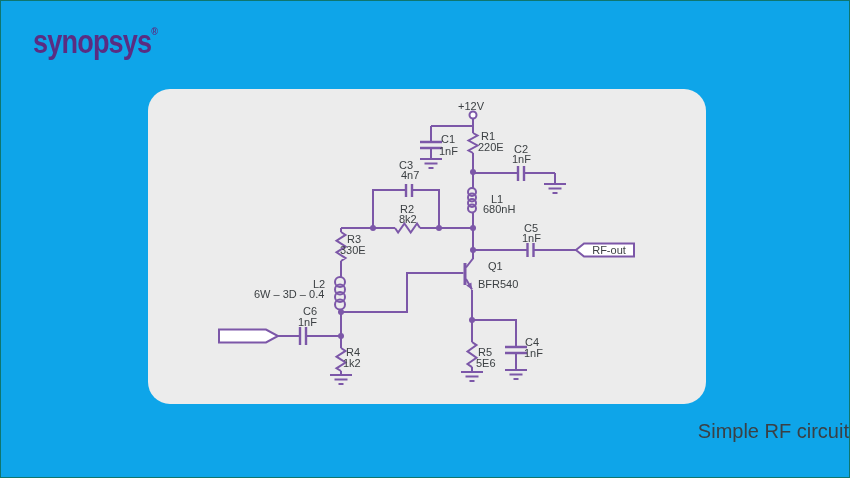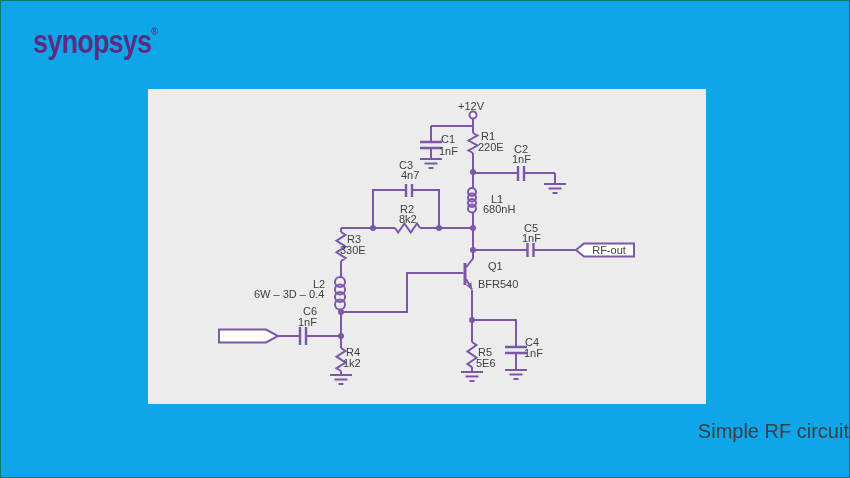--- a/index.html
+++ b/index.html
@@ -12,20 +12,21 @@
   .logo{
     position:absolute; left:32px; top:22px;
     font-size:33px; font-weight:bold; letter-spacing:-1px;
     color:var(--brand); transform:scaleX(.82); transform-origin:0 50%;
     white-space:nowrap;
   }
   .logo sup{font-size:11px; font-weight:bold; vertical-align:18px; letter-spacing:0;}
   .panel{
     position:absolute; left:147px; top:88px; width:558px; height:315px;
     background:var(--panel);
+    border-radius:22px;
   }
   .caption{
     position:absolute; left:0; top:419px; width:100%;
     text-align:right; font-size:20px; color:#3a4045;
   }
   svg .wire{stroke:var(--wire); stroke-width:2; fill:none;}
   svg .plate{stroke:var(--wire); stroke-width:2.4; fill:none;}
   svg .dot{fill:var(--wire); stroke:none;}
   svg .tag{fill:#ffffff; stroke:var(--wire); stroke-width:2;}
   svg .term{fill:#ffffff; stroke:var(--wire); stroke-width:2;}

